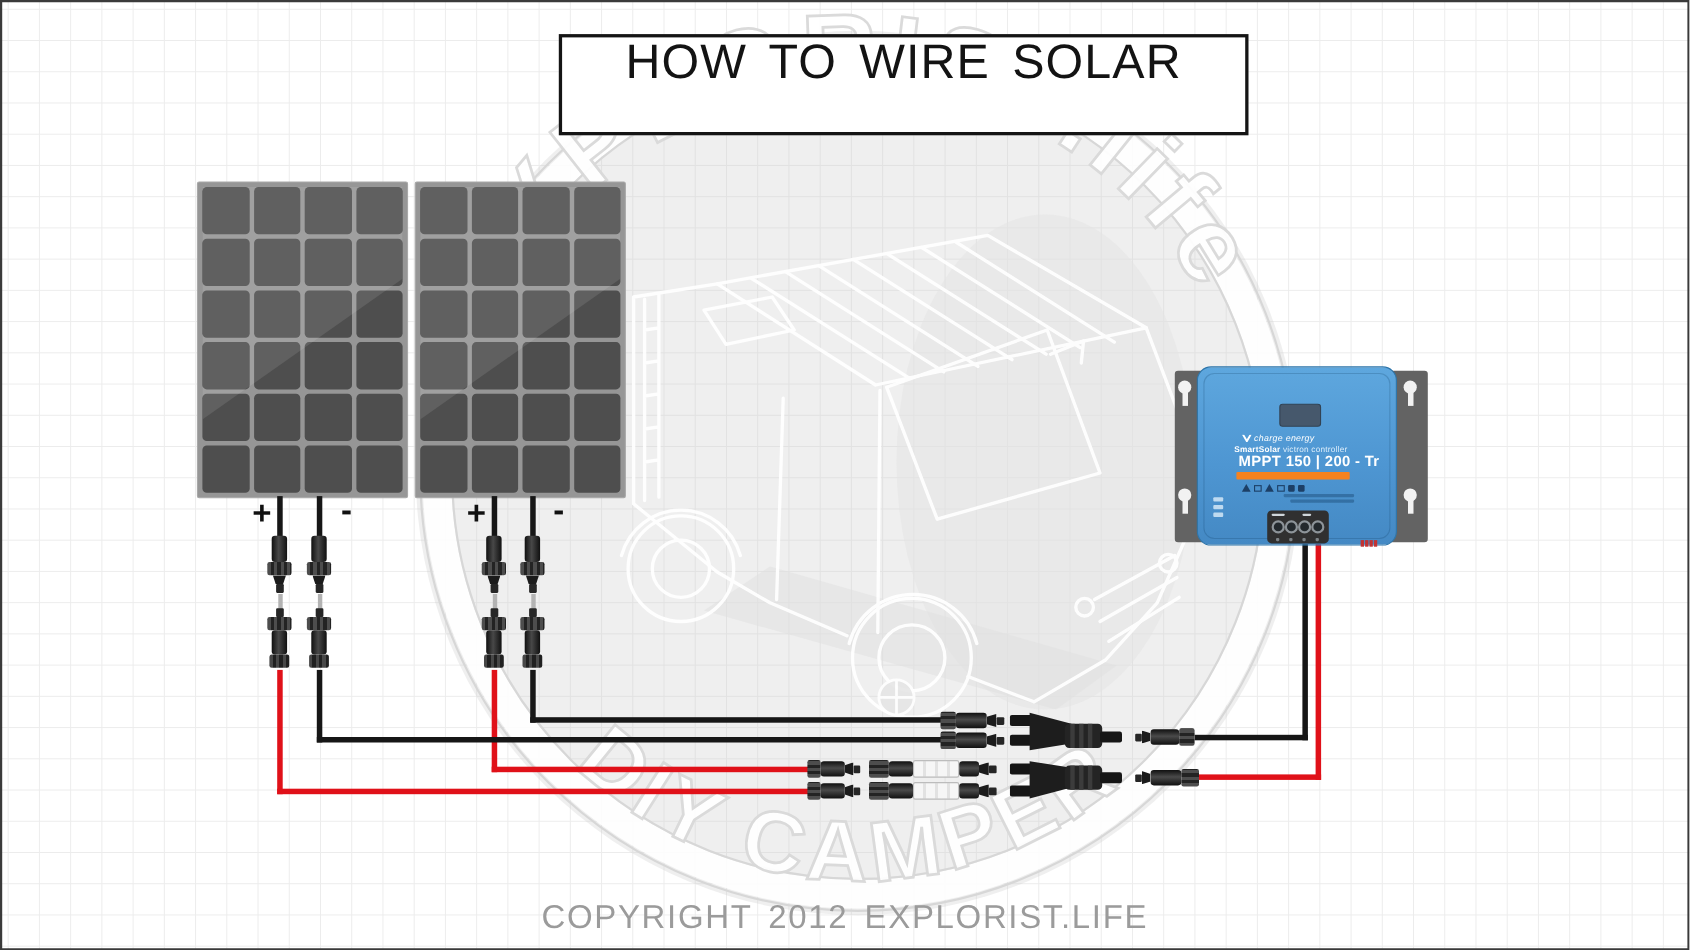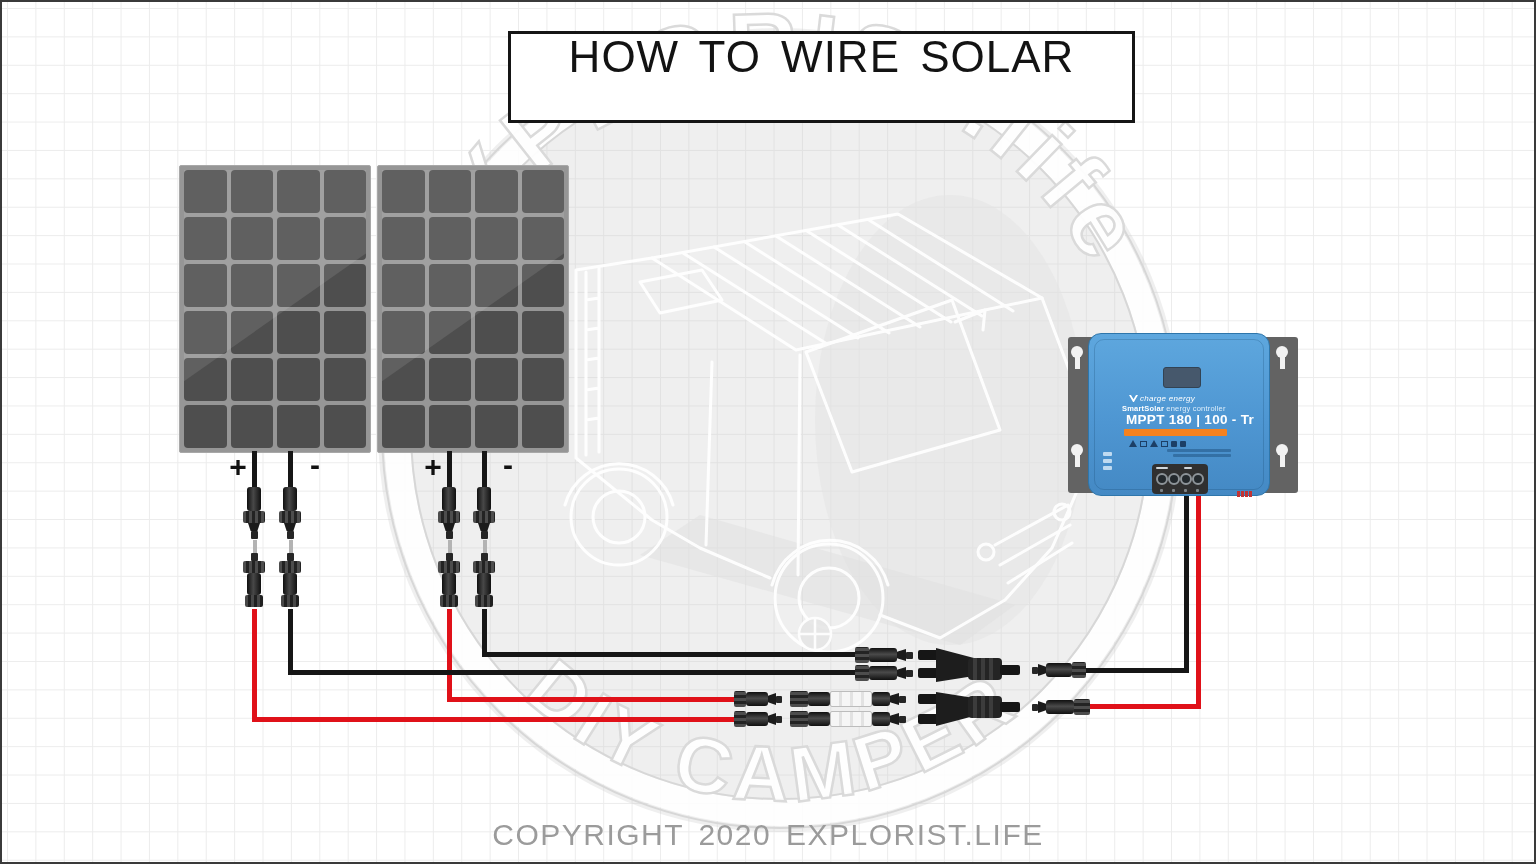--- a/index.html
+++ b/index.html
@@ -382,23 +382,23 @@
     </div>
 
   <div class="cc-body"></div>
   <div class="cc-display"></div>
   <div class="cc-logo">
     <span class="vmark"></span>
     <span>charge energy</span>
   </div>
   <div class="cc-line1">
     <span class="b">SmartSolar</span>
-    <span class="r">energy controller</span>
-  </div>
-  <div class="cc-model">MPPT 180 | 100 - Tr</div>
+    <span class="r">victron controller</span>
+  </div>
+  <div class="cc-model">MPPT 150 | 200 - Tr</div>
   <div class="cc-orange"></div>
   <div class="cc-certs">
     <span class="tri"></span>
       <span class="bx"></span>
       <span class="tri"></span>
       <span class="bx"></span>
       <span class="dt"></span>
       <span class="dt"></span>
   </div>
   <div class="cc-micro" style="left:1167px;top:449px;width:64px;"></div>
@@ -421,15 +421,15 @@
       <div class="mk" style="left:32px;"></div>
       <div class="mk" style="left:44px;"></div>
   </div>
   <div class="cc-redmark">
       <i></i>
       <i></i>
       <i></i>
       <i></i>
     </div>
 
-  <div class="footer">COPYRIGHT 2020 EXPLORIST.LIFE</div>
+  <div class="footer">COPYRIGHT 2012 EXPLORIST.LIFE</div>
 
 </div>
 
 </body></html>

